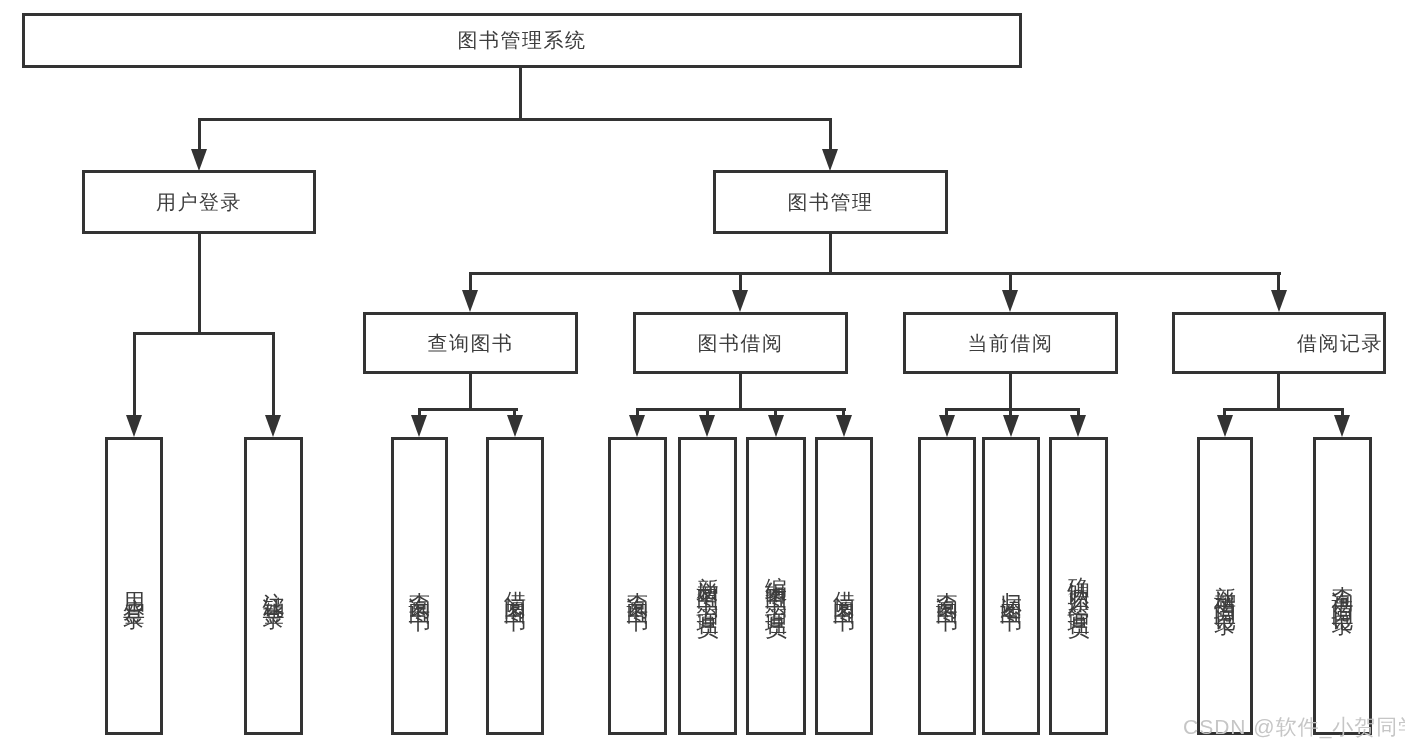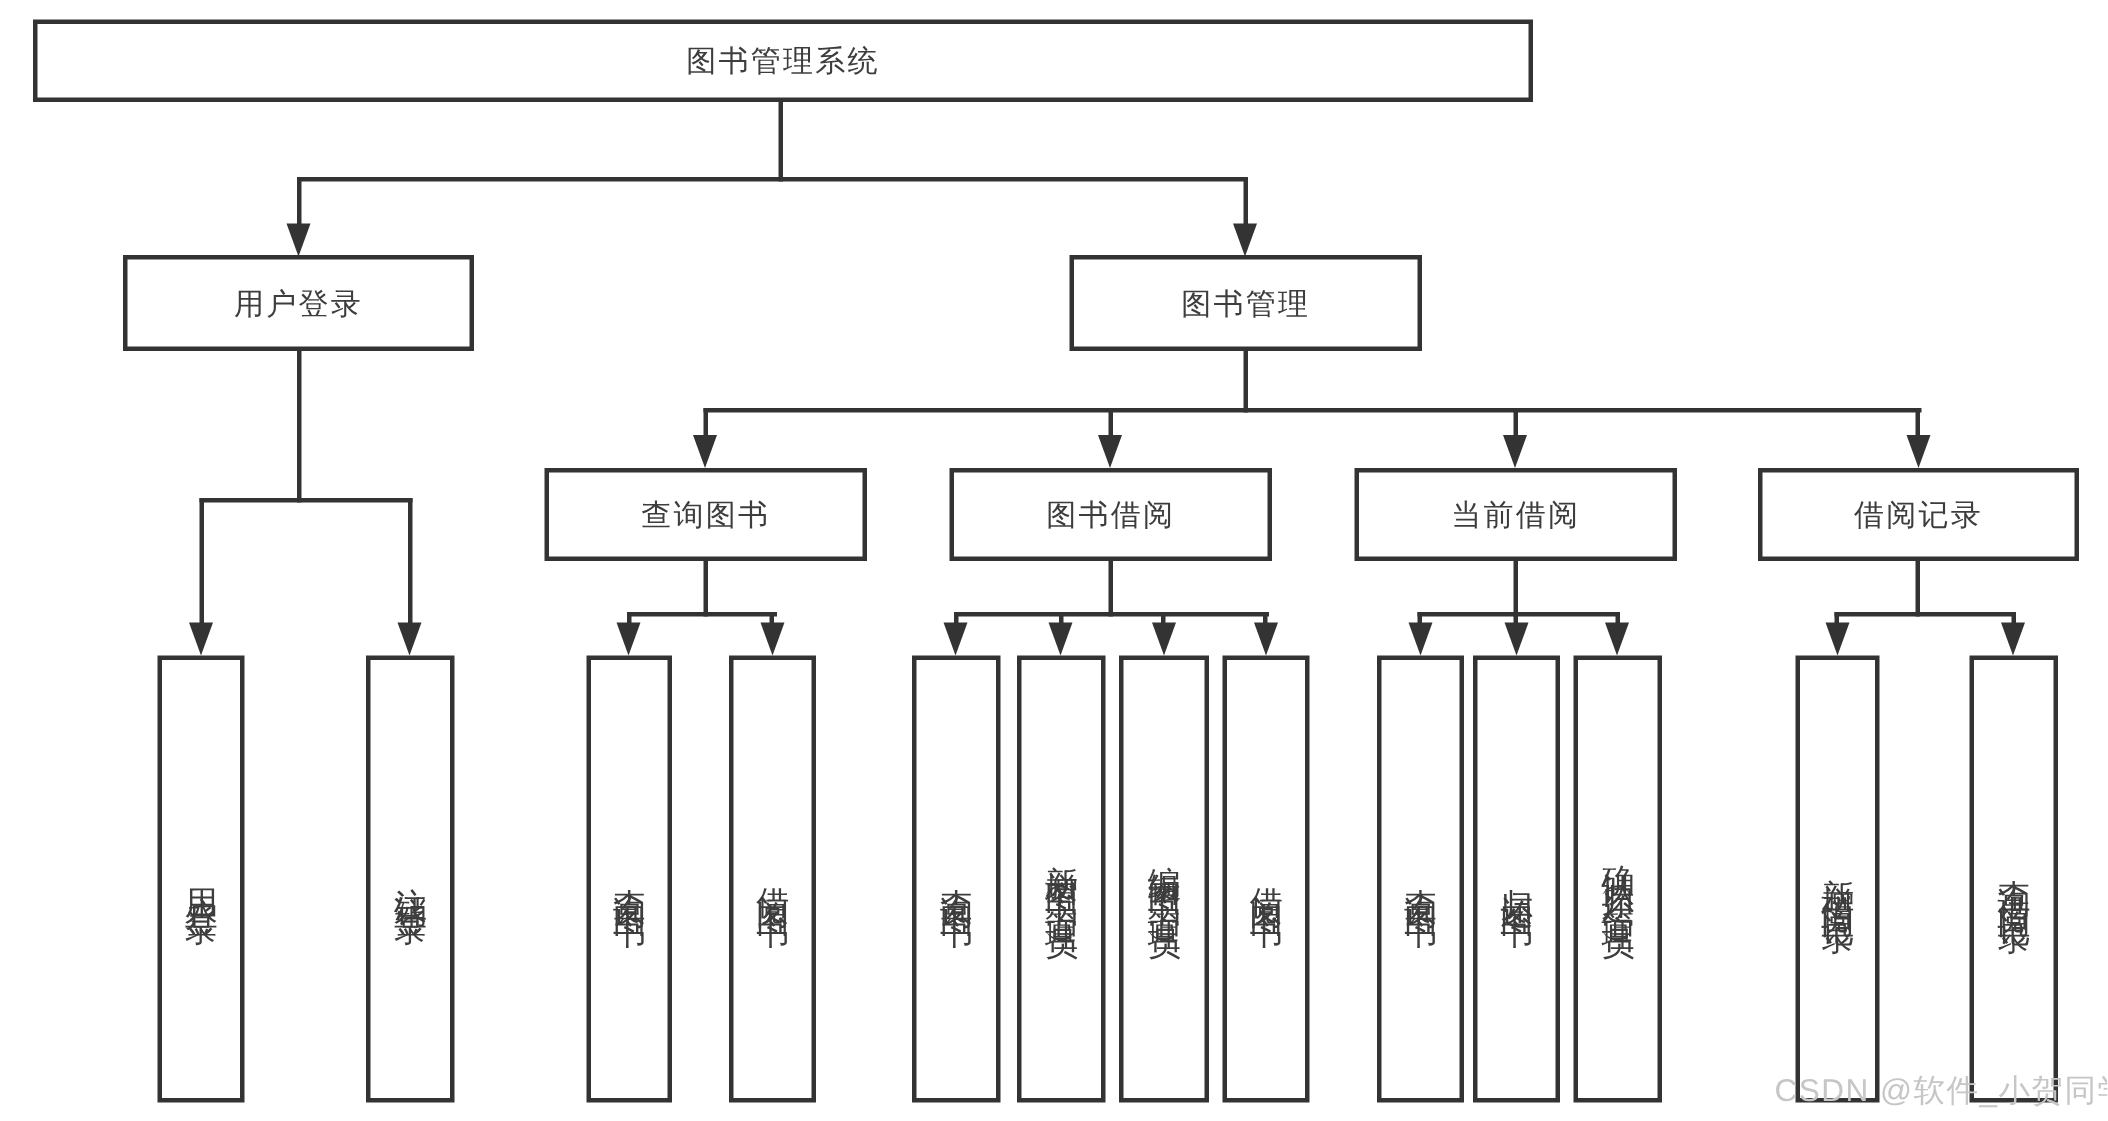--- a/index.html
+++ b/index.html
@@ -66,21 +66,21 @@
 
   <div class="box hbox" style="left:363px; top:312px; width:215px; height:62px;">
     <span>查询图书</span>
   </div>
   <div class="box hbox" style="left:633px; top:312px; width:215px; height:62px;">
     <span>图书借阅</span>
   </div>
   <div class="box hbox" style="left:903px; top:312px; width:215px; height:62px;">
     <span>当前借阅</span>
   </div>
-  <div class="box hbox" style="left:1172px; top:312px; width:214px; height:62px;">
+  <div class="box hbox" style="left:1172px; top:312px; width:214px; height:62px;justify-content:flex-end;">
     <span>借阅记录</span>
   </div>
 
   <div class="box" style="left:105px; top:437px; width:58px; height:298px;">
     <span class="vtext">用户登录</span>
   </div>
   <div class="box" style="left:244px; top:437px; width:59px; height:298px;">
     <span class="vtext">注销登录</span>
   </div>
 

